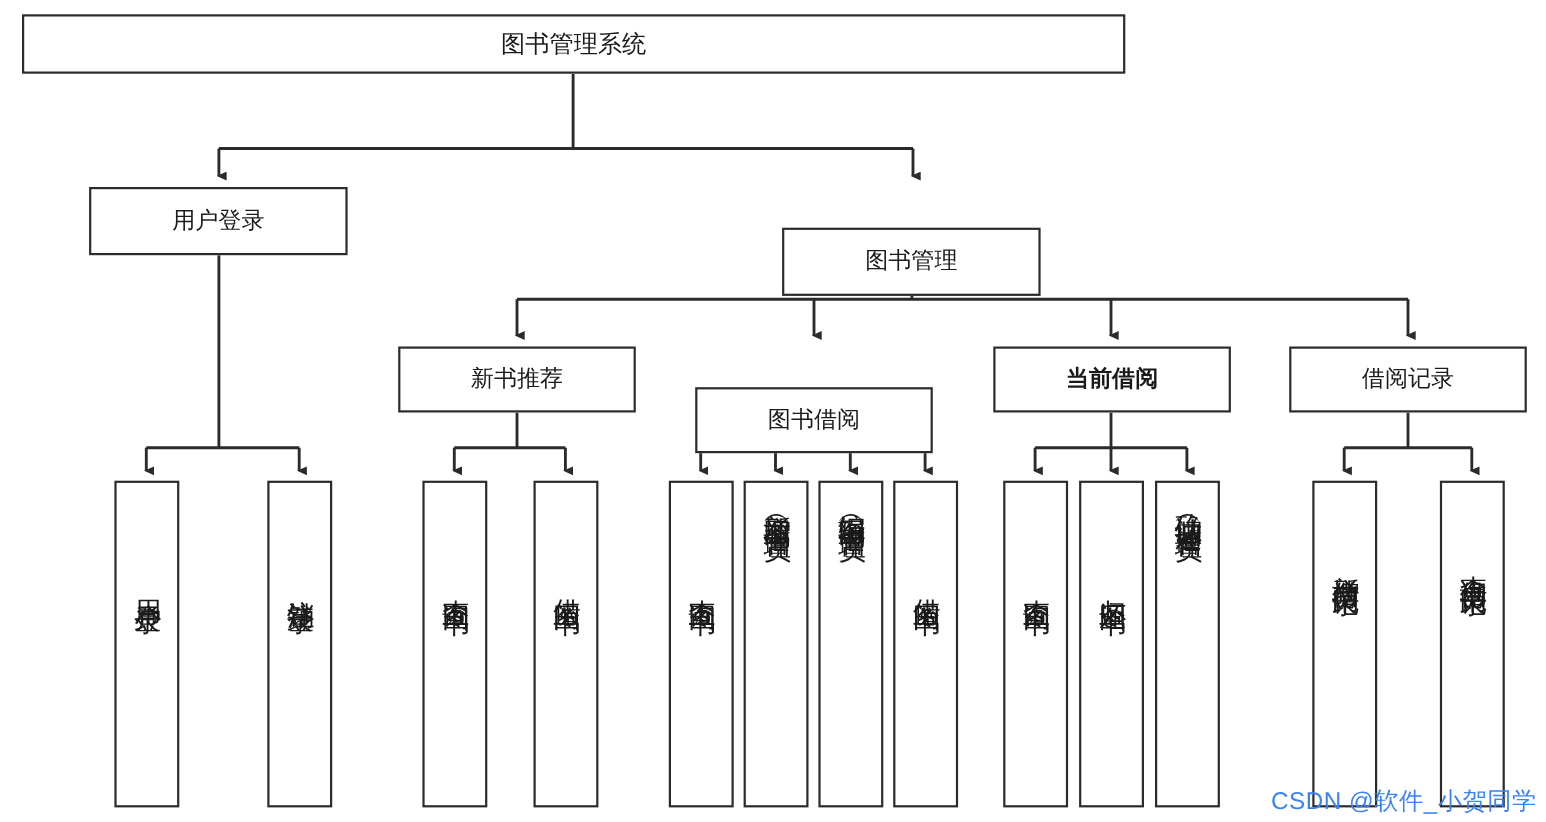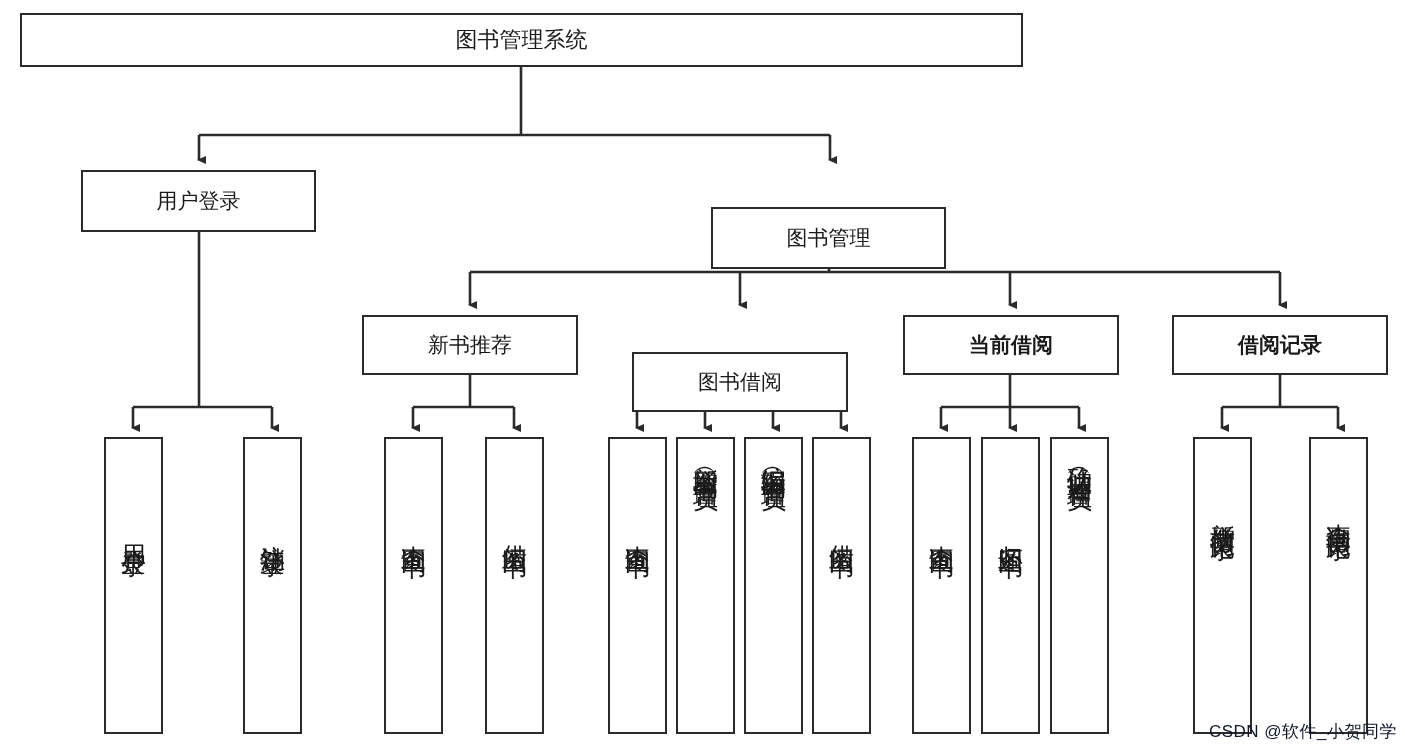--- a/index.html
+++ b/index.html
@@ -68,22 +68,22 @@
   .node.v.mid2 .label {
     margin-top: 60px;
   }
   .node.v.top .label {
     margin-top: 4px;
   }
   #watermark {
     position: absolute;
     right: 8px;
     bottom: 4px;
-    font-size: 17px;
-    color: #0f172a;
+    font-size: 22px;
+    color: #3b82f6;
     letter-spacing: 0.5px;
     white-space: nowrap;
     user-select: none;
   }
 </style>
 </head>
 <body>
 
 <div id="stage">
 
@@ -153,21 +153,21 @@
 
   <div class="node h" style="left:362px; top:315px; width:216px; height:60px;">
     <span class="label">新书推荐</span>
   </div>
   <div class="node h" style="left:632px; top:315px; width:216px; height:60px;margin-top:37px;">
     <span class="label">图书借阅</span>
   </div>
   <div class="node h" style="left:903px; top:315px; width:216px; height:60px;font-weight:bold;">
     <span class="label">当前借阅</span>
   </div>
-  <div class="node h" style="left:1172px; top:315px; width:216px; height:60px;font-weight:bold;">
+  <div class="node h" style="left:1172px; top:315px; width:216px; height:60px;">
     <span class="label">借阅记录</span>
   </div>
 
   <div class="node v mid" style="left:104px; top:437px; width:59px; height:297px;">
     <span class="label">用户登录</span>
   </div>
   <div class="node v mid" style="left:243px; top:437px; width:59px; height:297px;">
     <span class="label">注销登录</span>
   </div>
 

